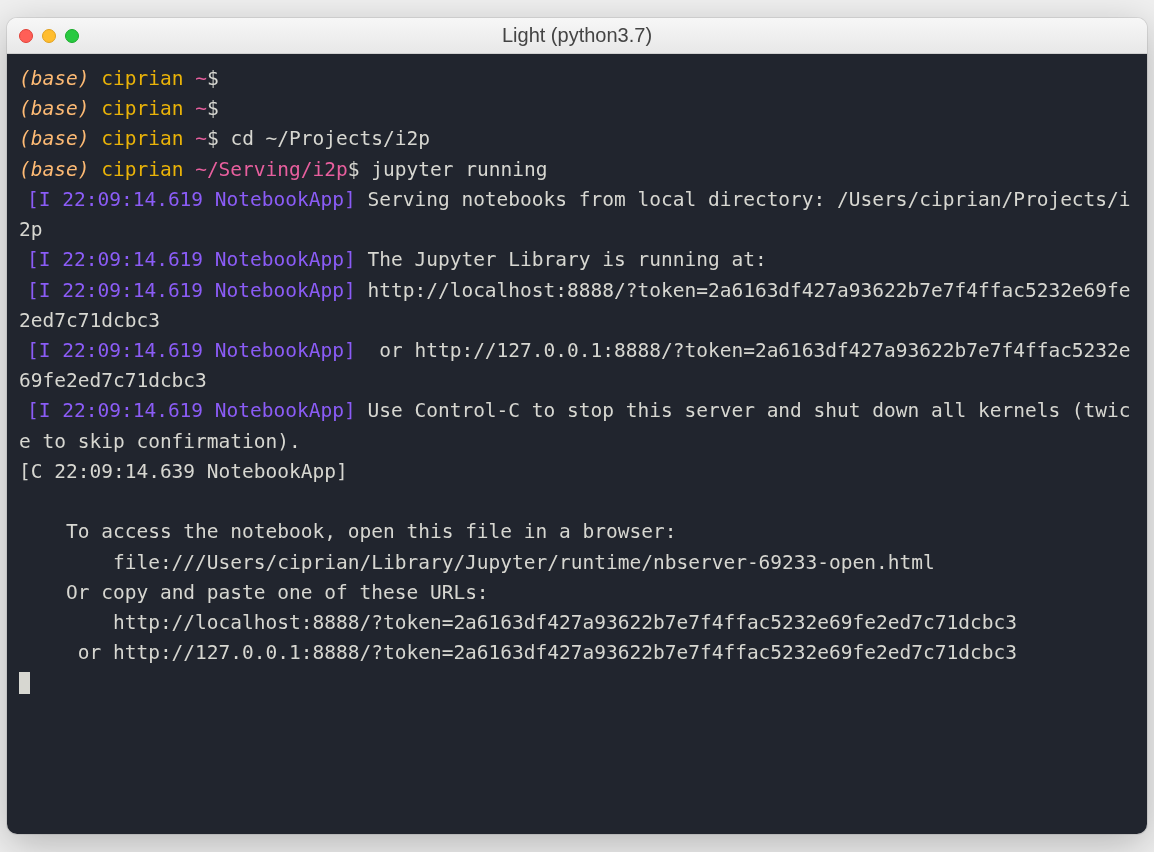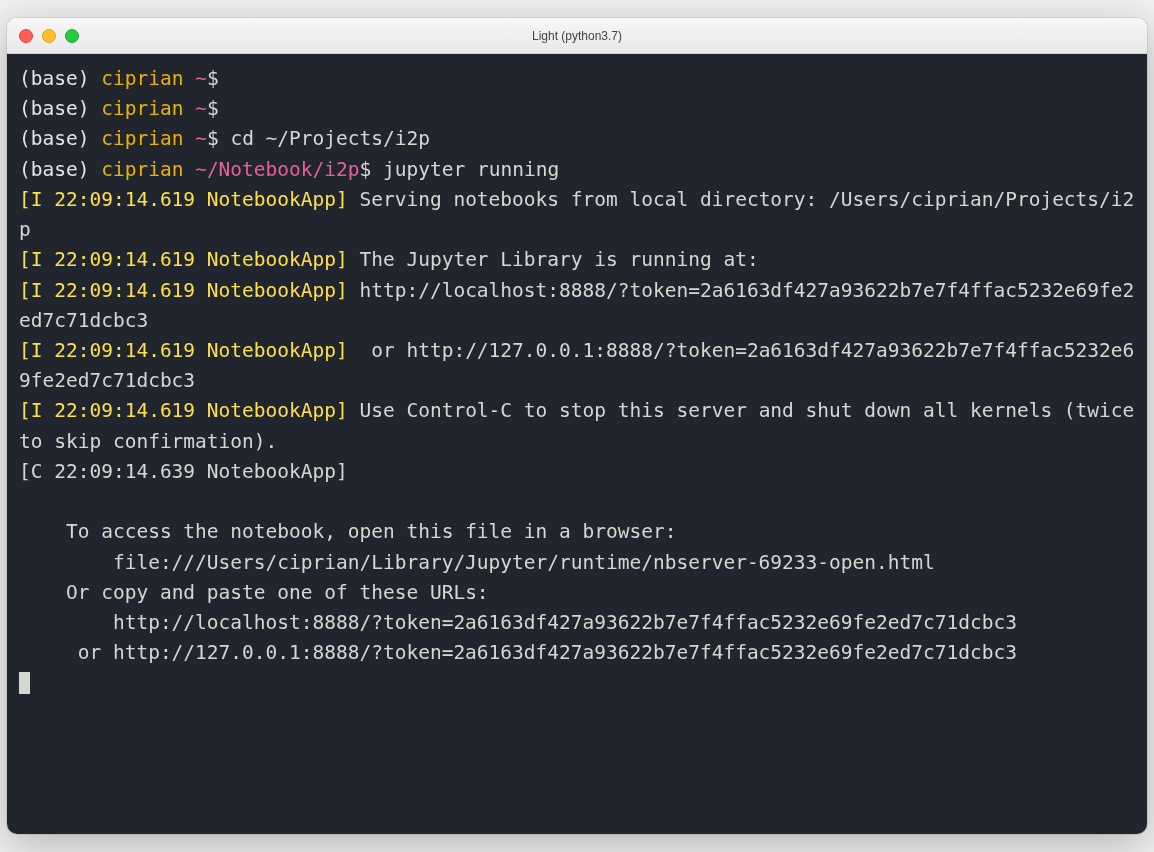--- a/index.html
+++ b/index.html
@@ -38,41 +38,41 @@
   .traffic-light {
     width: 14px;
     height: 14px;
     border-radius: 50%;
   }
   .tl-close   { background: #ff5f57; border: 0.5px solid #e14138; }
   .tl-min     { background: #ffbd2e; border: 0.5px solid #e1a11f; }
   .tl-max     { background: #28c940; border: 0.5px solid #1aab2b; }
   .window-title {
     margin: 0 auto;
-    font-size: 12px;
+    font-size: 20px;
     color: #444;
     font-weight: 400;
   }
   .terminal {
     background: #21252e;
     color: #d7d7d1;
     font-family: "Menlo", "Monaco", "Consolas", monospace;
     font-size: 19.5px;
     line-height: 1.55;
     padding: 10px 12px 14px 12px;
     white-space: pre-wrap;
     word-break: break-all;
     min-height: 780px;
   }
-  .env   { color: #e5e5e5; }
+  .env   { color: #fdba74; font-style: italic; }
   .user  { color: #eab308; }
   .path  { color: #e85f9e; }
   .dollar{ color: #d7d7d1; }
   .cmd   { color: #d7d7d1; }
-  .info  { color: #fde047; }
+  .info  { color: #8b5cf6; margin-left: 8px; }
   .msg   { color: #d7d7d1; }
   .cursor {
     display: inline-block;
     width: 11px;
     height: 22px;
     background: #d7d7d1;
     vertical-align: text-bottom;
   }
 </style>
 </head>
@@ -83,21 +83,21 @@
     <div class="traffic-lights">
       <div class="traffic-light tl-close"></div>
       <div class="traffic-light tl-min"></div>
       <div class="traffic-light tl-max"></div>
     </div>
     <div class="window-title">Light (python3.7)</div>
   </div>
   <div class="terminal"><span class="env">(base)</span> <span class="user">ciprian</span> <span class="path">~</span><span class="dollar">$</span> <span class="cmd"></span>
 <span class="env">(base)</span> <span class="user">ciprian</span> <span class="path">~</span><span class="dollar">$</span> <span class="cmd"></span>
 <span class="env">(base)</span> <span class="user">ciprian</span> <span class="path">~</span><span class="dollar">$</span> <span class="cmd">cd ~/Projects/i2p</span>
-<span class="env">(base)</span> <span class="user">ciprian</span> <span class="path">~/Notebook/i2p</span><span class="dollar">$</span> <span class="cmd">jupyter running</span>
+<span class="env">(base)</span> <span class="user">ciprian</span> <span class="path">~/Serving/i2p</span><span class="dollar">$</span> <span class="cmd">jupyter running</span>
 <span class="info">[I 22:09:14.619 NotebookApp]</span><span class="msg"> Serving notebooks from local directory: /Users/ciprian/Projects/i2p</span>
 <span class="info">[I 22:09:14.619 NotebookApp]</span><span class="msg"> The Jupyter Library is running at:</span>
 <span class="info">[I 22:09:14.619 NotebookApp]</span><span class="msg"> http://localhost:8888/?token=2a6163df427a93622b7e7f4ffac5232e69fe2ed7c71dcbc3</span>
 <span class="info">[I 22:09:14.619 NotebookApp]</span><span class="msg">  or http://127.0.0.1:8888/?token=2a6163df427a93622b7e7f4ffac5232e69fe2ed7c71dcbc3</span>
 <span class="info">[I 22:09:14.619 NotebookApp]</span><span class="msg"> Use Control-C to stop this server and shut down all kernels (twice to skip confirmation).</span>
 <span class="msg">[C 22:09:14.639 NotebookApp]</span><span class="msg">
 
     To access the notebook, open this file in a browser:
         file:///Users/ciprian/Library/Jupyter/runtime/nbserver-69233-open.html
     Or copy and paste one of these URLs:

